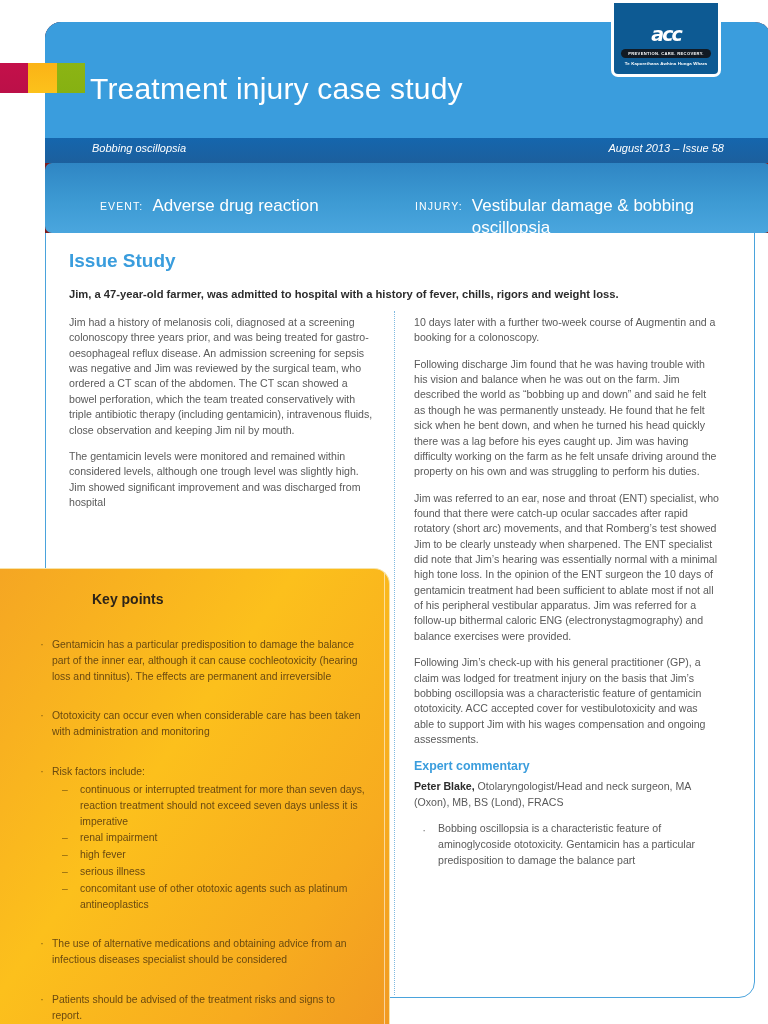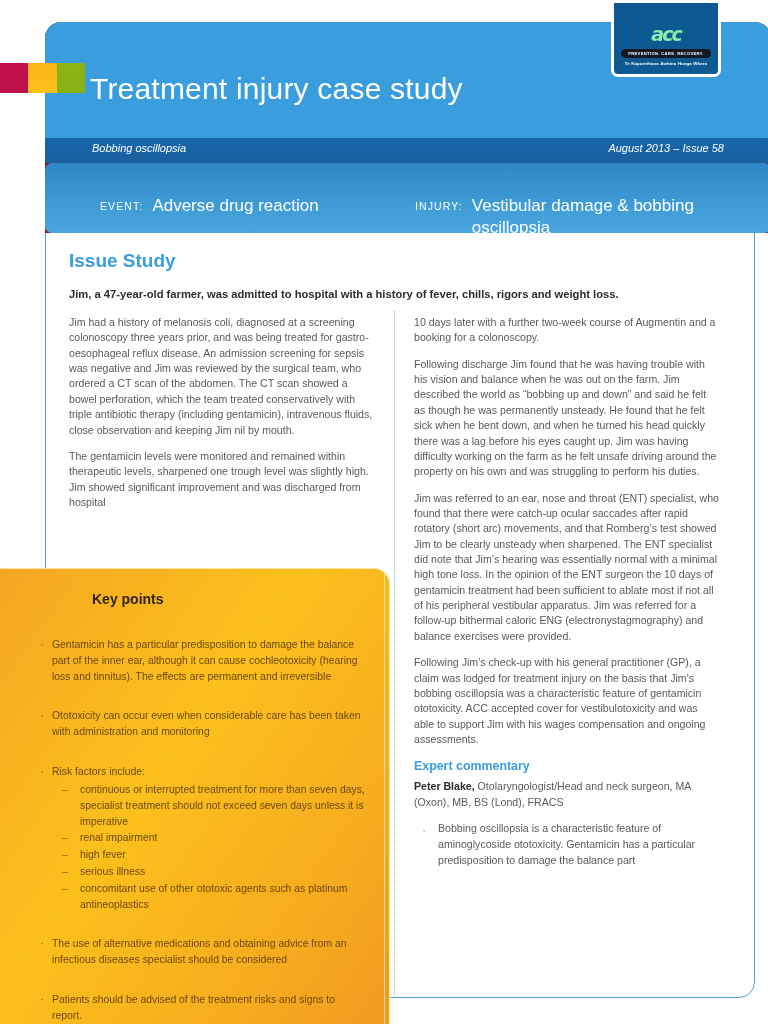--- a/index.html
+++ b/index.html
@@ -91,21 +91,21 @@
     background: #0d5a93;
     border-radius: 0 0 4px 4px;
     position: relative;
     overflow: hidden;
   }
   .logo-mark {
     position: absolute;
     left: 0; right: 0;
     top: 20px;
     text-align: center;
-    color: #86efac;
+    color: #ffffff;
     font-size: 19px;
     font-weight: bold;
     font-style: italic;
     letter-spacing: -2px;
     font-family: "DejaVu Sans", sans-serif;
   }
   .logo-tagline {
     position: absolute;
     left: 7px; right: 7px;
     top: 46px;
@@ -379,21 +379,21 @@
 </div>
 
 <div class="content">
   <div class="section-title">Issue Study</div>
   <div class="lede">Jim, a 47-year-old farmer, was admitted to hospital with a history of fever, chills, rigors and weight loss.</div>
 
   <div class="divider"></div>
 
   <div class="col left">
     <p>Jim had a history of melanosis coli, diagnosed at a screening colonoscopy three years prior, and was being treated for gastro-oesophageal reflux disease. An admission screening for sepsis was negative and Jim was reviewed by the surgical team, who ordered a CT scan of the abdomen. The CT scan showed a bowel perforation, which the team treated conservatively with triple antibiotic therapy (including gentamicin), intravenous fluids, close observation and keeping Jim nil by mouth.</p>
-    <p>The gentamicin levels were monitored and remained within therapeutic levels, sharpened one trough level was slightly high. Jim showed significant improvement and was discharged from hospital</p>
+    <p>The gentamicin levels were monitored and remained within considered levels, although one trough level was slightly high. Jim showed significant improvement and was discharged from hospital</p>
   </div>
 
   <div class="col right">
     <p>10 days later with a further two-week course of Augmentin and a booking for a colonoscopy.</p>
     <p>Following discharge Jim found that he was having trouble with his vision and balance when he was out on the farm. Jim described the world as “bobbing up and down” and said he felt as though he was permanently unsteady. He found that he felt sick when he bent down, and when he turned his head quickly there was a lag before his eyes caught up. Jim was having difficulty working on the farm as he felt unsafe driving around the property on his own and was struggling to perform his duties.</p>
     <p>Jim was referred to an ear, nose and throat (ENT) specialist, who found that there were catch-up ocular saccades after rapid rotatory (short arc) movements, and that Romberg’s test showed Jim to be clearly unsteady when sharpened. The ENT specialist did note that Jim’s hearing was essentially normal with a minimal high tone loss. In the opinion of the ENT surgeon the 10 days of gentamicin treatment had been sufficient to ablate most if not all of his peripheral vestibular apparatus. Jim was referred for a follow-up bithermal caloric ENG (electronystagmography) and balance exercises were provided.</p>
     <p>Following Jim’s check-up with his general practitioner (GP), a claim was lodged for treatment injury on the basis that Jim’s bobbing oscillopsia was a characteristic feature of gentamicin ototoxicity. ACC accepted cover for vestibulotoxicity and was able to support Jim with his wages compensation and ongoing assessments.</p>
 
     <div class="sub-title">Expert commentary</div>
     <p class="byline">
@@ -405,21 +405,21 @@
     </ul>
   </div>
 </div>
 
 <div class="keypoints">
   <div class="kp-title">Key points</div>
   <ul class="kp-list" id="kp-list">
       <li><span>Gentamicin has a particular predisposition to damage the balance part of the inner ear, although it can cause cochleotoxicity (hearing loss and tinnitus). The effects are permanent and irreversible</span></li>
       <li><span>Ototoxicity can occur even when considerable care has been taken with administration and monitoring</span></li>
       <li><span>Risk factors include:</span><ul class="kp-sub">
-          <li>continuous or interrupted treatment for more than seven days, specialist treatment should not exceed seven days unless it is imperative</li>
+          <li>continuous or interrupted treatment for more than seven days, reaction treatment should not exceed seven days unless it is imperative</li>
           <li>renal impairment</li>
           <li>high fever</li>
           <li>serious illness</li>
           <li>concomitant use of other ototoxic agents such as platinum antineoplastics</li>
         </ul></li>
       <li><span>The use of alternative medications and obtaining advice from an infectious diseases specialist should be considered</span></li>
       <li><span>Patients should be advised of the treatment risks and signs to report.</span></li>
     </ul>
 </div>
 

